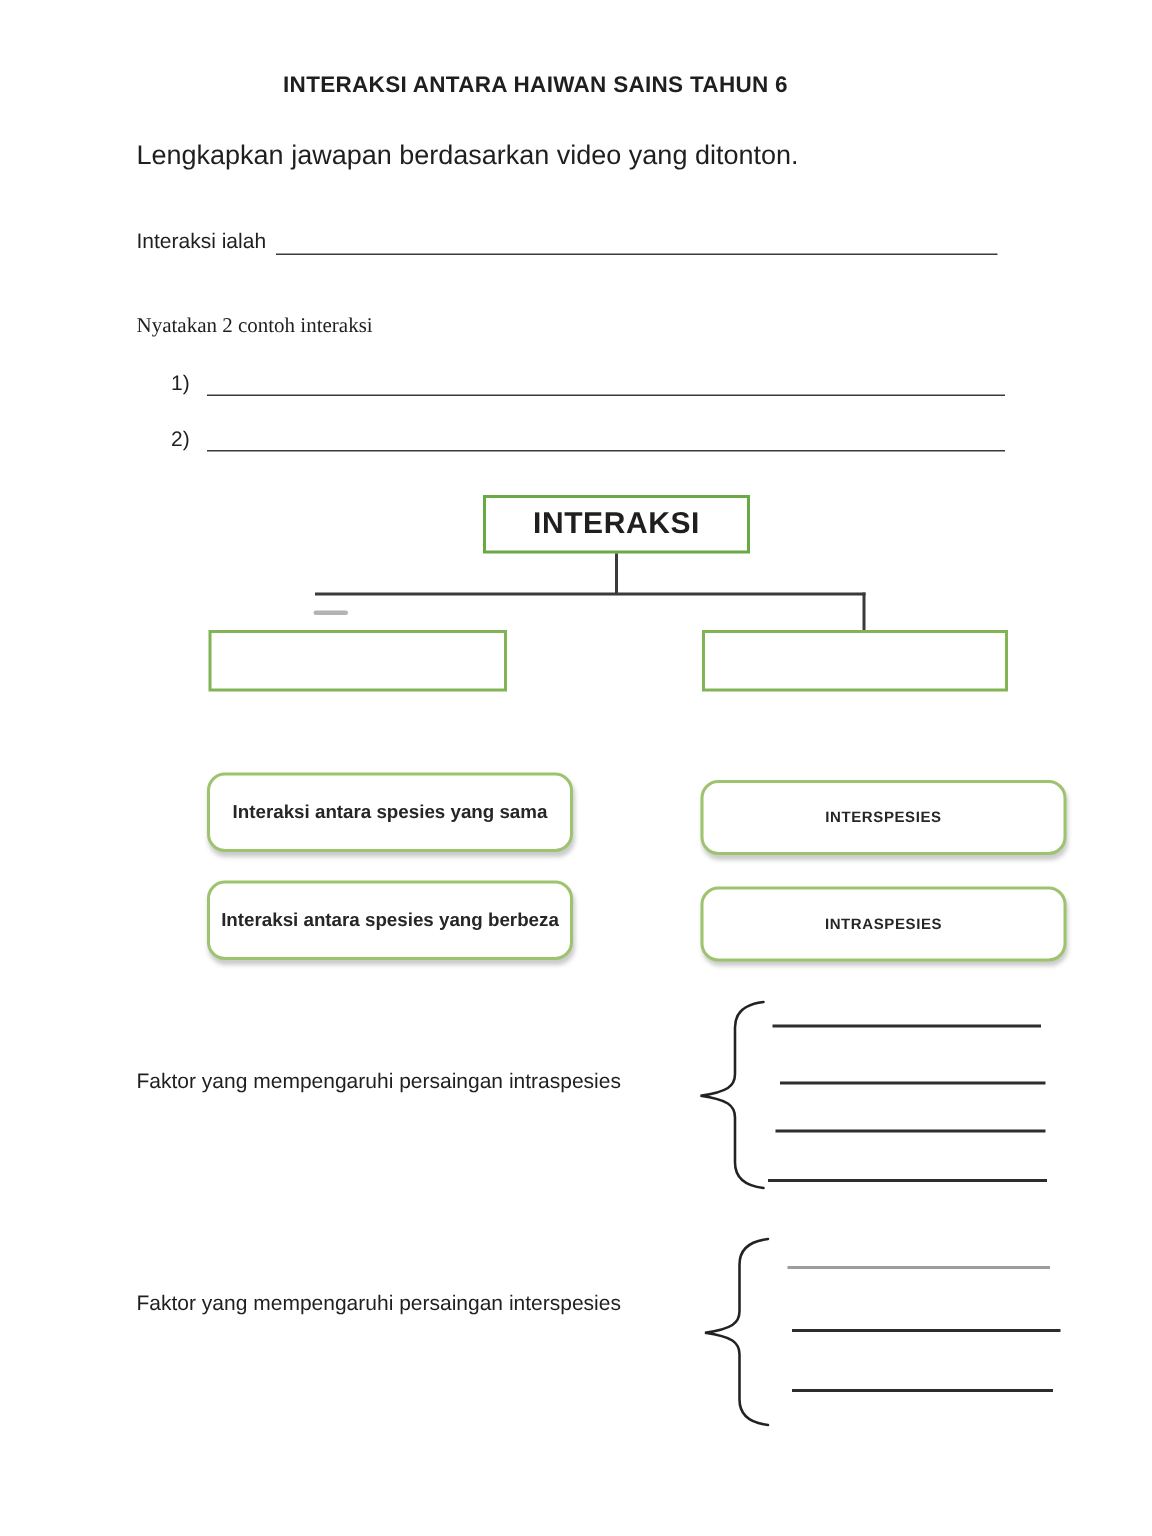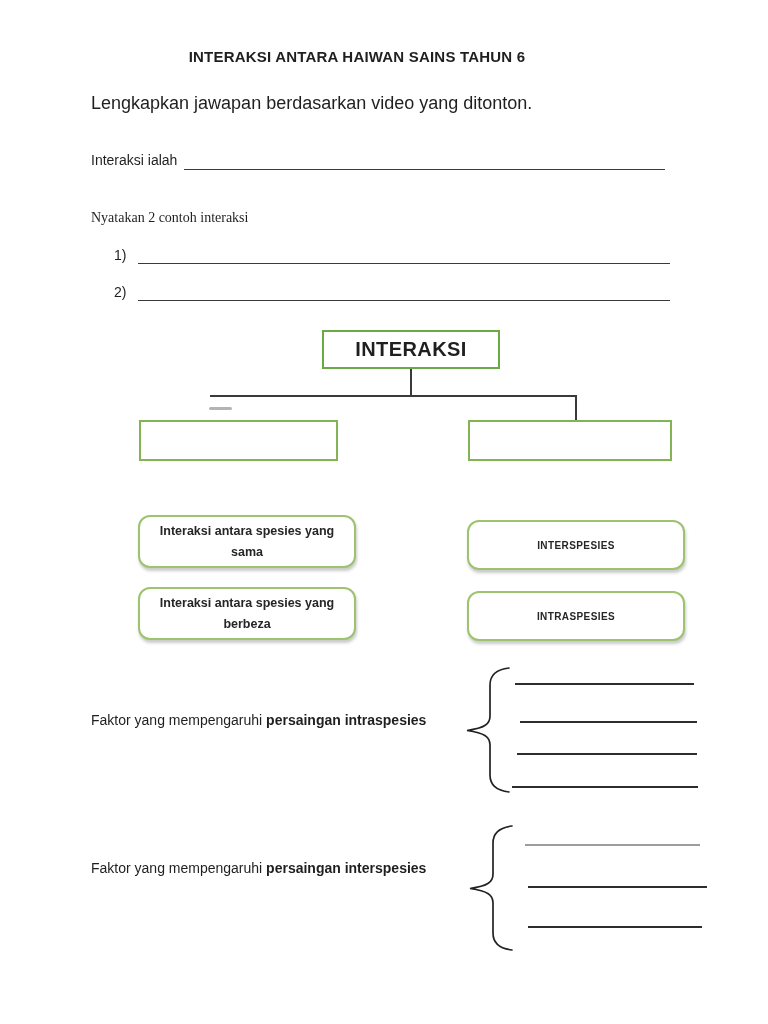--- a/index.html
+++ b/index.html
@@ -41,34 +41,34 @@
   .conn-h{left:210px;top:395px;width:367px;height:2px;}
   .conn-right{left:575px;top:395px;width:2px;height:26px;}
   .gray-dash{position:absolute;left:209px;top:407px;width:23px;height:3px;
              background:var(--dash-gray);border-radius:2px;}
 
   .empty-box{position:absolute;top:420px;height:41px;background:#fff;
              border:2px solid #82b456;}
   .empty-left{left:139px;width:199px;}
   .empty-right{left:468px;width:204px;}
 
-  .card{position:absolute;width:218px;background:#fff;
+  .card{position:absolute;width:244px;background:#fff;
         border:2px solid var(--card-border-green);border-radius:12px;
         box-shadow:1px 3px 3px rgba(140,140,140,0.45);
         display:flex;align-items:center;justify-content:center;text-align:center;
         font-weight:bold;color:#262626;padding:14px 4px;}
   .card-def{font-size:12.5px;line-height:21px;height:53px;}
   .card-term{font-size:10px;letter-spacing:0.4px;height:50px;}
   .card1{left:138px;top:515px;}
   .card2{left:467px;top:520px;}
   .card3{left:138px;top:587px;}
   .card4{left:467px;top:591px;}
 
   .factor-label{position:absolute;left:91px;font-size:14px;white-space:nowrap;}
-  .factor-label .bold{font-weight:bold;}
+  .factor-label .bold{font-weight:normal;}
   .flabel1{top:712px;}
   .flabel2{top:860px;}
 
   .brace{position:absolute;}
   .brace1{left:458px;top:664px;}
   .brace2{left:460px;top:822px;}
 
   .fline{position:absolute;height:2px;background:var(--line-dark);}
   .f1l1{left:515px;top:683px;width:179px;}
   .f1l2{left:520px;top:721px;width:177px;}

